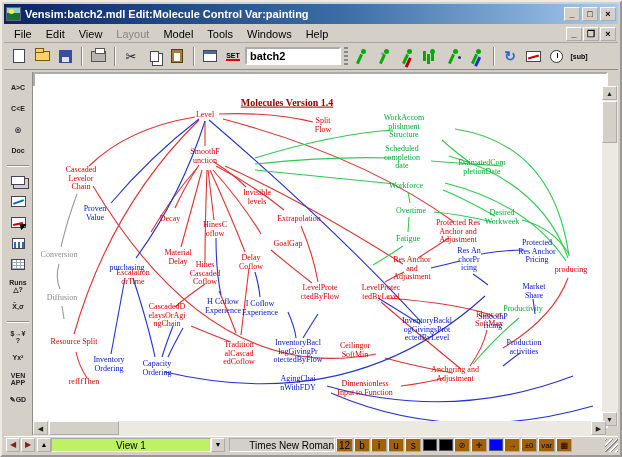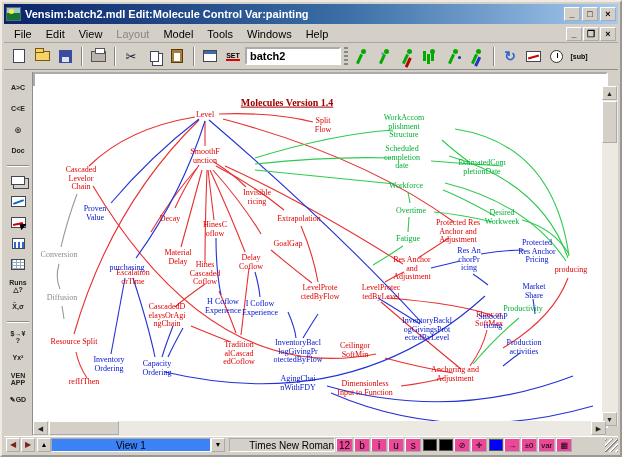--- a/index.html
+++ b/index.html
@@ -112,25 +112,25 @@
   .thumbh { position:absolute; left:16px; top:0; width:70px; height:14px; background:#d4d0c8; border:1px outset #fff;}
 
   
   .statusbar { position:absolute; left:2px; bottom:2px; right:2px; height:17px;
     background:#d4d0c8; border-top:1px solid #fff; display:flex; align-items:center; font-size:10px; }
   .nav-arrows { display:flex; gap:1px; padding:0 2px; }
   .navbtn { width:14px; height:14px; background:#d4d0c8; border:1px outset #fff; color:#802020;
     font-size:8px; line-height:12px; text-align:center;}
   .viewbox { display:flex; align-items:center; height:15px; }
   .upbtn { width:14px; height:14px; border:1px outset #fff; font-size:7px; text-align:center; line-height:12px;}
-  .view-name { width:160px; height:14px; border:1px inset #fff; background:#3b82f6;
+  .view-name { width:160px; height:14px; border:1px inset #fff; background:#bef264;
     text-align:center; line-height:13px; font-size:10px;}
   .font-name { width:106px; height:14px; border:1px inset #fff; text-align:right; line-height:13px; font-size:10px; margin-left:4px;}
   .szbtn { min-width:16px; height:14px; border:1px outset #fff; text-align:center; line-height:13px;
-    font-size:10px; padding:0 2px; margin-left:1px; background:#ec4899;}
+    font-size:10px; padding:0 2px; margin-left:1px; background:#a16207;}
   .swatch { width:14px; height:12px; border:1px solid #555; margin-left:2px; }
   .grip { margin-left:auto; width:13px; height:13px;
     background:repeating-linear-gradient(135deg,#fff 0 1px,#888 1px 2px,transparent 2px 4px); }
 </style>
 </head>
 <body>
 
 <div class="window">
 
   <div class="titlebar">
@@ -342,21 +342,21 @@
       <div class="node n-r" style="left: 290px; top: 40px;">Split
 Flow</div>
       <div class="node n-r" style="left: 137px; top: 133px;">Decay</div>
       <div class="node n-r" style="left: 100px; top: 156px; margin-top: 36px;">Escalation
 orTime</div>
       <div class="node n-r" style="left: 145px; top: 172px;">Material
 Delay</div>
       <div class="node n-r" style="left: 182px; top: 144px;">HinesC
 oflow</div>
       <div class="node n-r" style="left: 224px; top: 112px;">Invisible
-ricing</div>
+levels</div>
       <div class="node n-r" style="left: 266px; top: 133px;">Extrapolation</div>
       <div class="node n-r" style="left: 233px; top: 158px; padding-left: 44px;">GoalGap</div>
       <div class="node n-r" style="left: 218px; top: 177px;">Delay
 Coflow</div>
       <div class="node n-r" style="left: 172px; top: 188px;">Hines
 Cascaded
 Coflow</div>
       <div class="node n-r" style="left: 134px; top: 230px;">CascadedD
 elaysOrAgi
 ngChain</div>

